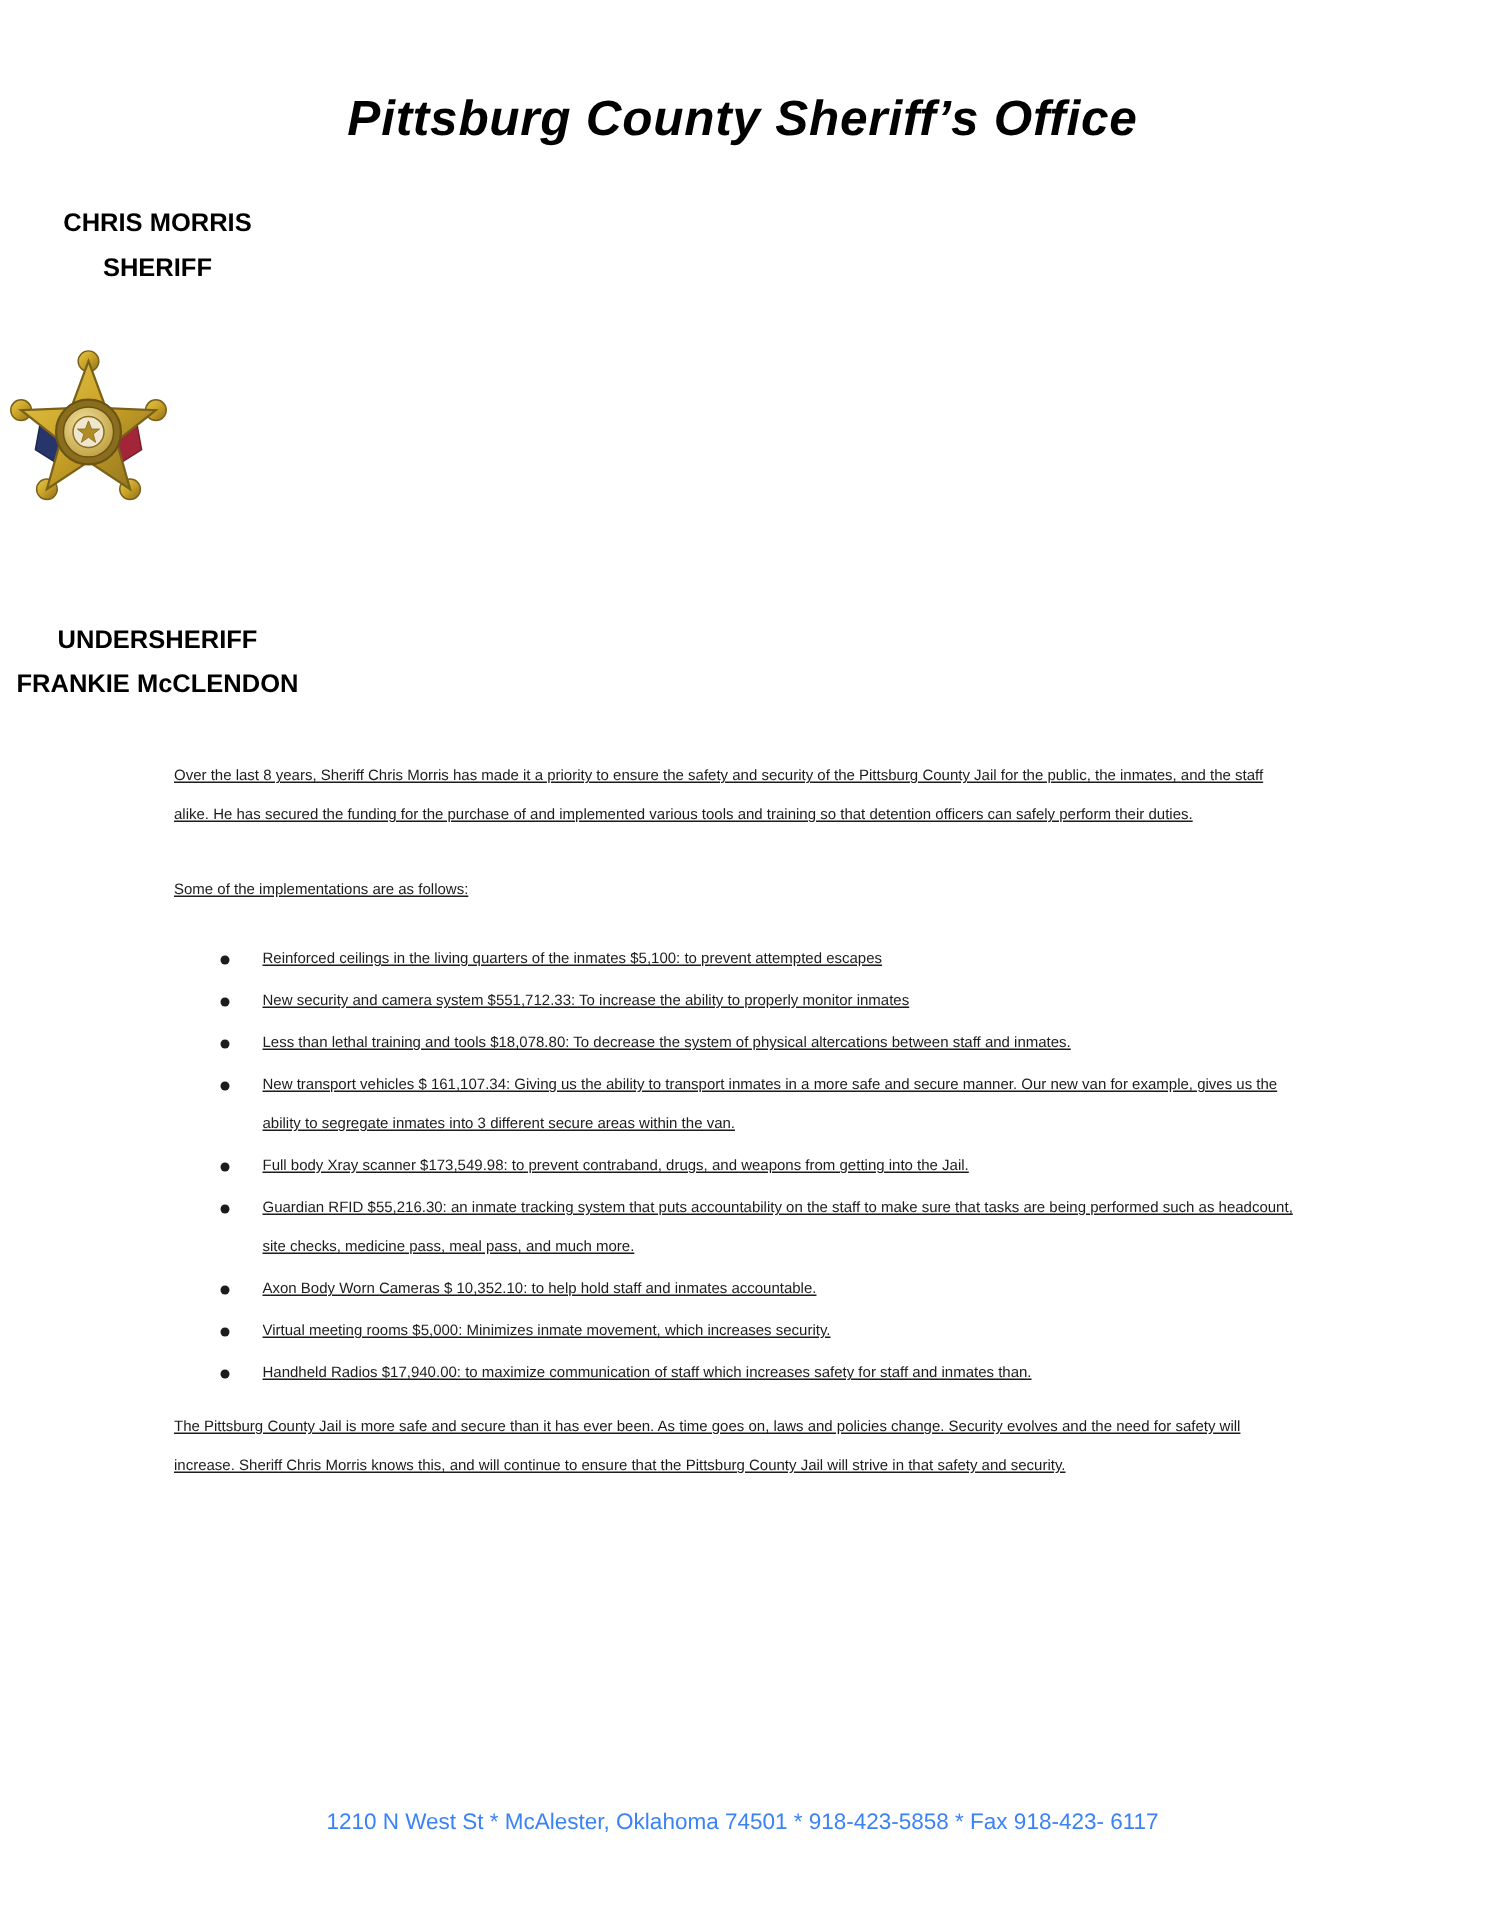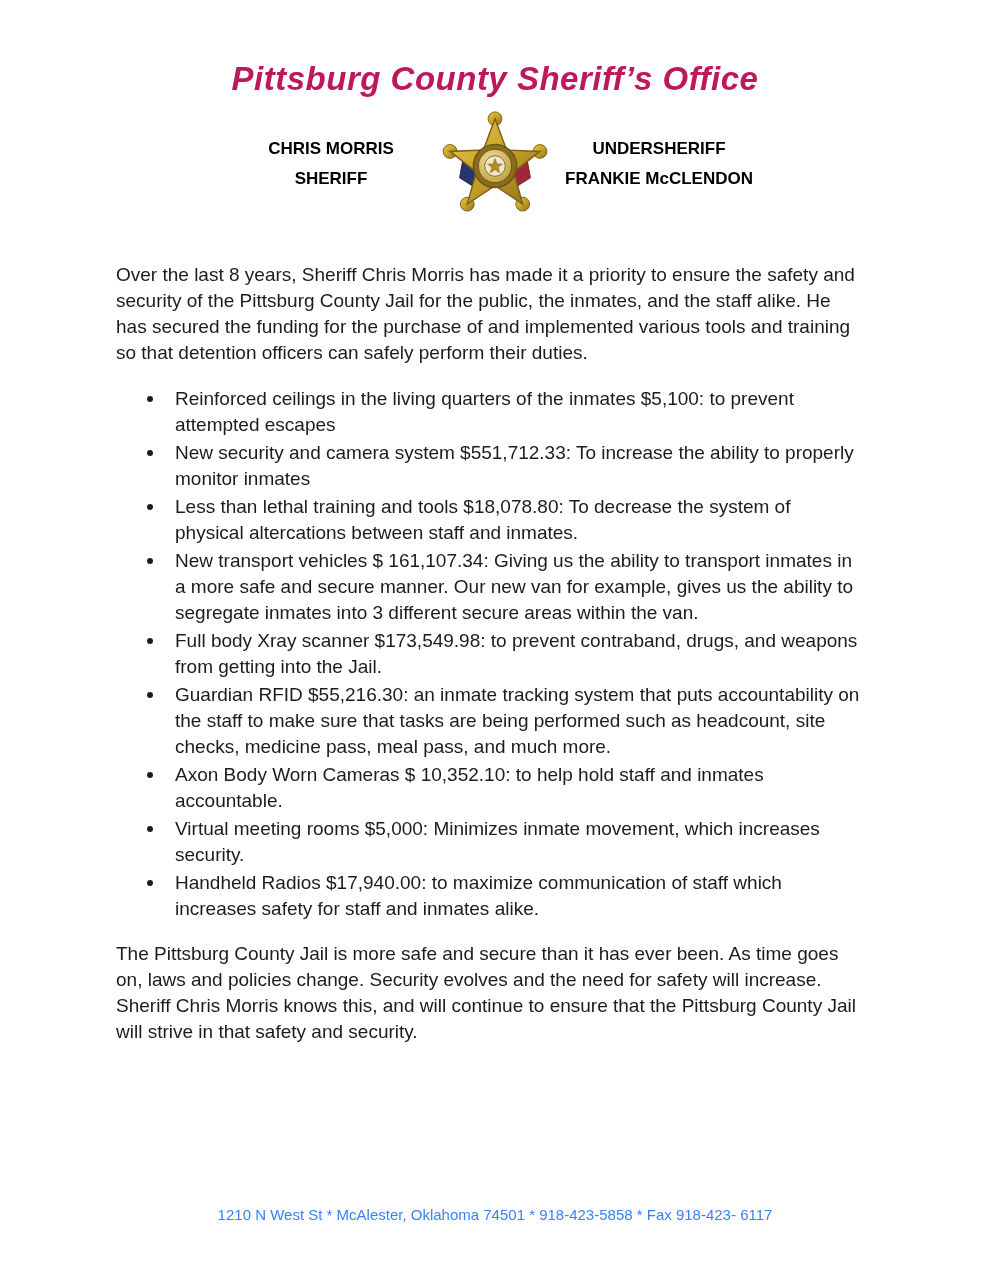--- a/index.html
+++ b/index.html
@@ -16,47 +16,50 @@
   }
   .content-col {
     padding: 0 126px 0 116px;
   }
   .doc-title {
     margin-top: 60px;
     text-align: center;
     font-size: 33px;
     font-weight: bold;
     font-style: italic;
-    color: #be185d;
+    color: #000000;
     letter-spacing: 0.5px;
   }
   .header-row {
     display: flex;
     align-items: flex-start;
     justify-content: center;
     margin-top: 34px;
+    gap: 60px;
+    flex-direction: column;
   }
   .officer-block {
     text-align: center;
     font-weight: bold;
     font-size: 17px;
     line-height: 1.75;
     color: #000000;
     padding-top: 2px;
     min-width: 210px;
   }
   .badge-wrap {
     margin-top: -28px;
     width: 118px;
     height: 124px;
     flex: 0 0 auto;
   }
   .body-text {
-    font-size: 19px;
+    font-size: 10px;
     line-height: 26px;
+    text-decoration: underline;
   }
   .para-1 { margin-top: 34px; }
   .para-2 { margin-top: 24px; }
   ul.bullet-list {
     list-style: none;
     margin: 20px 0 0 0;
     padding: 0;
   }
   ul.bullet-list li {
     position: relative;
@@ -130,31 +133,32 @@
     </div>
 
     <div class="officer-block">
       <div>UNDERSHERIFF</div>
       <div>FRANKIE McCLENDON</div>
     </div>
   </div>
 
   <div class="content-col">
     <p class="body-text para-1">Over the last 8 years, Sheriff Chris Morris has made it a priority to ensure the safety and security of the Pittsburg County Jail for the public, the inmates, and the staff alike. He has secured the funding for the purchase of and implemented various tools and training so that detention officers can safely perform their duties.</p>
+    <p class="body-text para-2">Some of the implementations are as follows:</p>
 
     <ul class="bullet-list body-text">
       <li>Reinforced ceilings in the living quarters of the inmates $5,100: to prevent attempted escapes</li>
       <li>New security and camera system $551,712.33: To increase the ability to properly monitor inmates</li>
       <li>Less than lethal training and tools $18,078.80: To decrease the system of physical altercations between staff and inmates.</li>
       <li>New transport vehicles $ 161,107.34: Giving us the ability to transport inmates in a more safe and secure manner. Our new van for example, gives us the ability to segregate inmates into 3 different secure areas within the van.</li>
       <li>Full body Xray scanner $173,549.98: to prevent contraband, drugs, and weapons from getting into the Jail.</li>
       <li>Guardian RFID $55,216.30: an inmate tracking system that puts accountability on the staff to make sure that tasks are being performed such as headcount, site checks, medicine pass, meal pass, and much more.</li>
       <li>Axon Body Worn Cameras $ 10,352.10: to help hold staff and inmates accountable.</li>
       <li>Virtual meeting rooms $5,000: Minimizes inmate movement, which increases security.</li>
-      <li>Handheld Radios $17,940.00: to maximize communication of staff which increases safety for staff and inmates alike.</li>
+      <li>Handheld Radios $17,940.00: to maximize communication of staff which increases safety for staff and inmates than.</li>
     </ul>
 
     <p class="body-text closing-para">The Pittsburg County Jail is more safe and secure than it has ever been. As time goes on, laws and policies change. Security evolves and the need for safety will increase. Sheriff Chris Morris knows this, and will continue to ensure that the Pittsburg County Jail will strive in that safety and security.</p>
   </div>
 
   <div class="footer-line">1210 N West St * McAlester, Oklahoma 74501 * 918-423-5858 * Fax 918-423- 6117</div>
 
 </div>
 
 </body></html>

